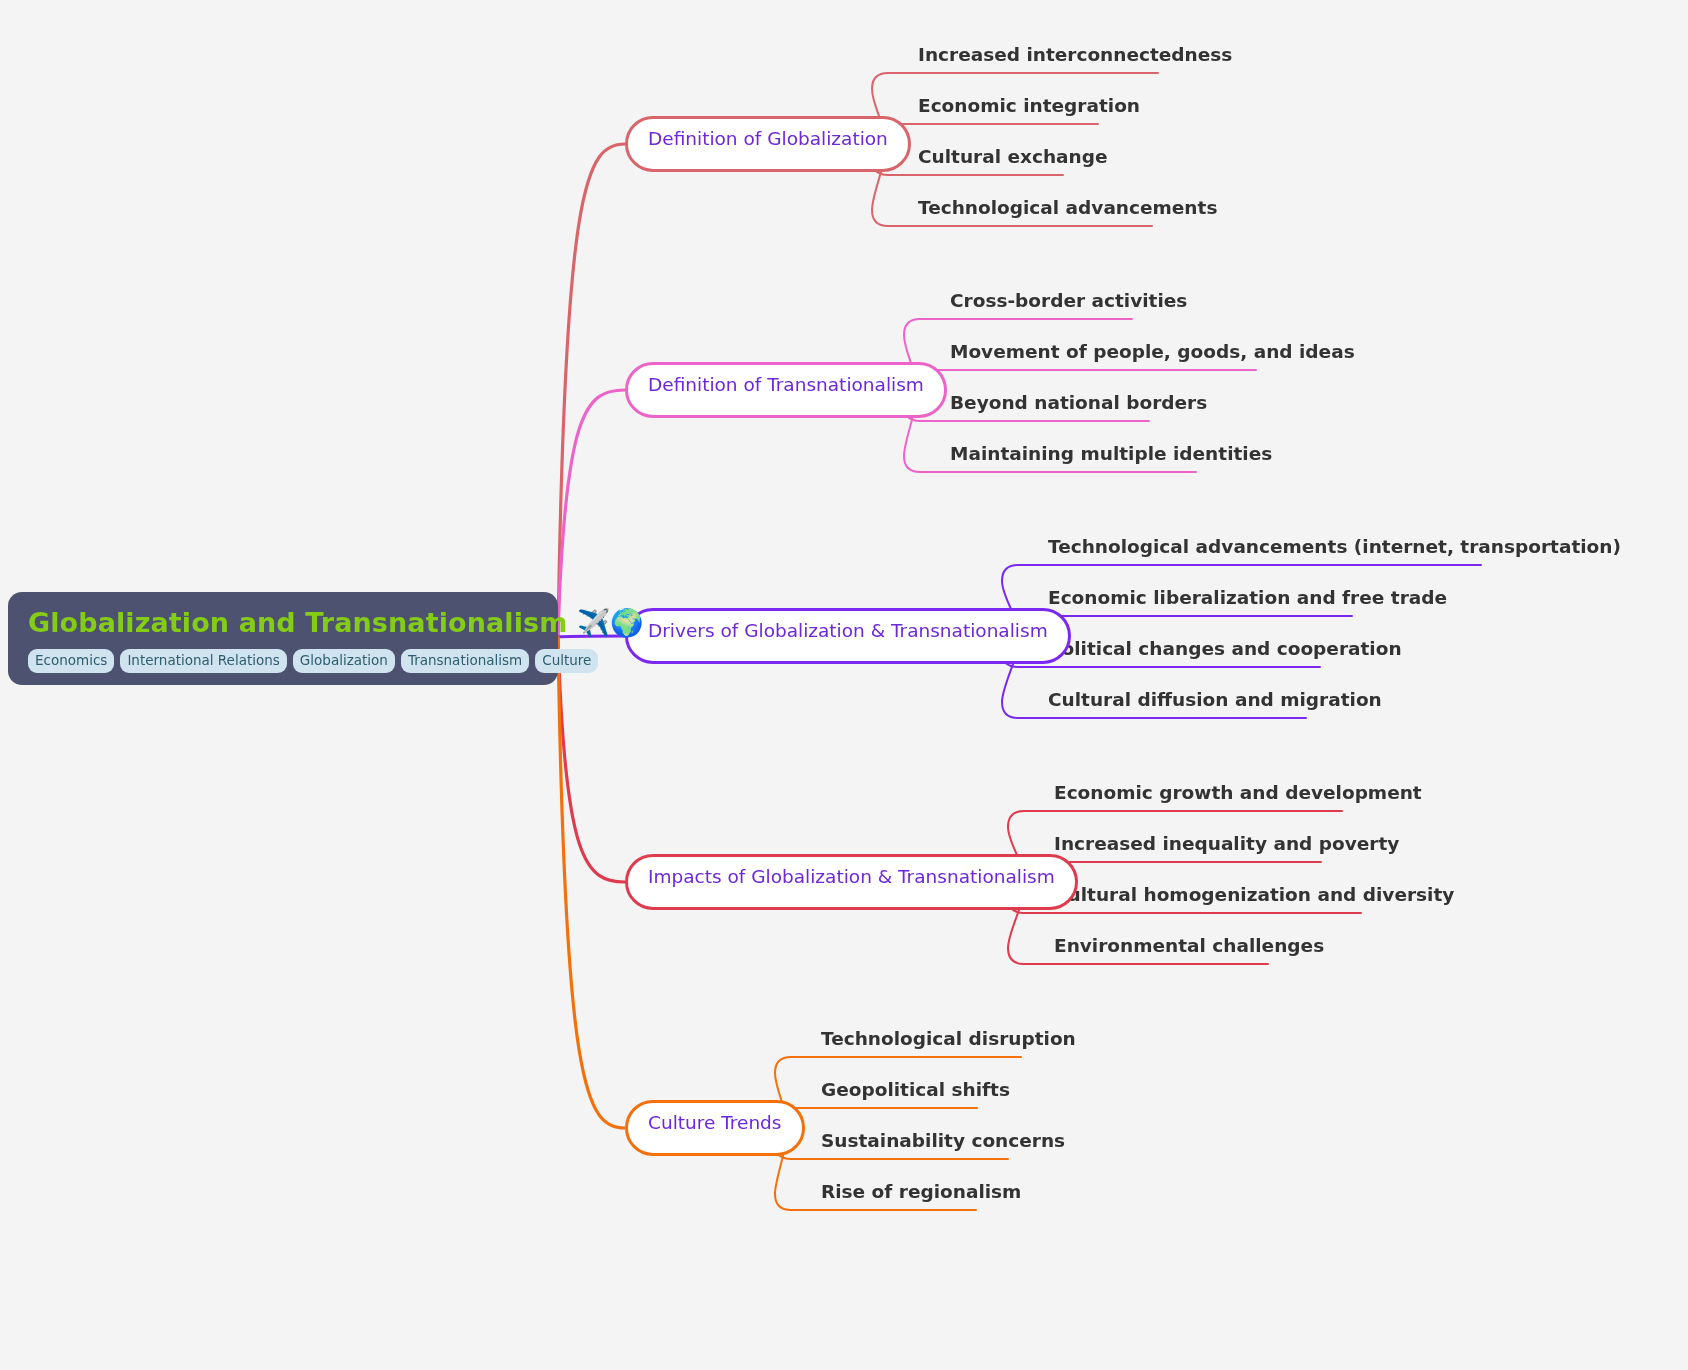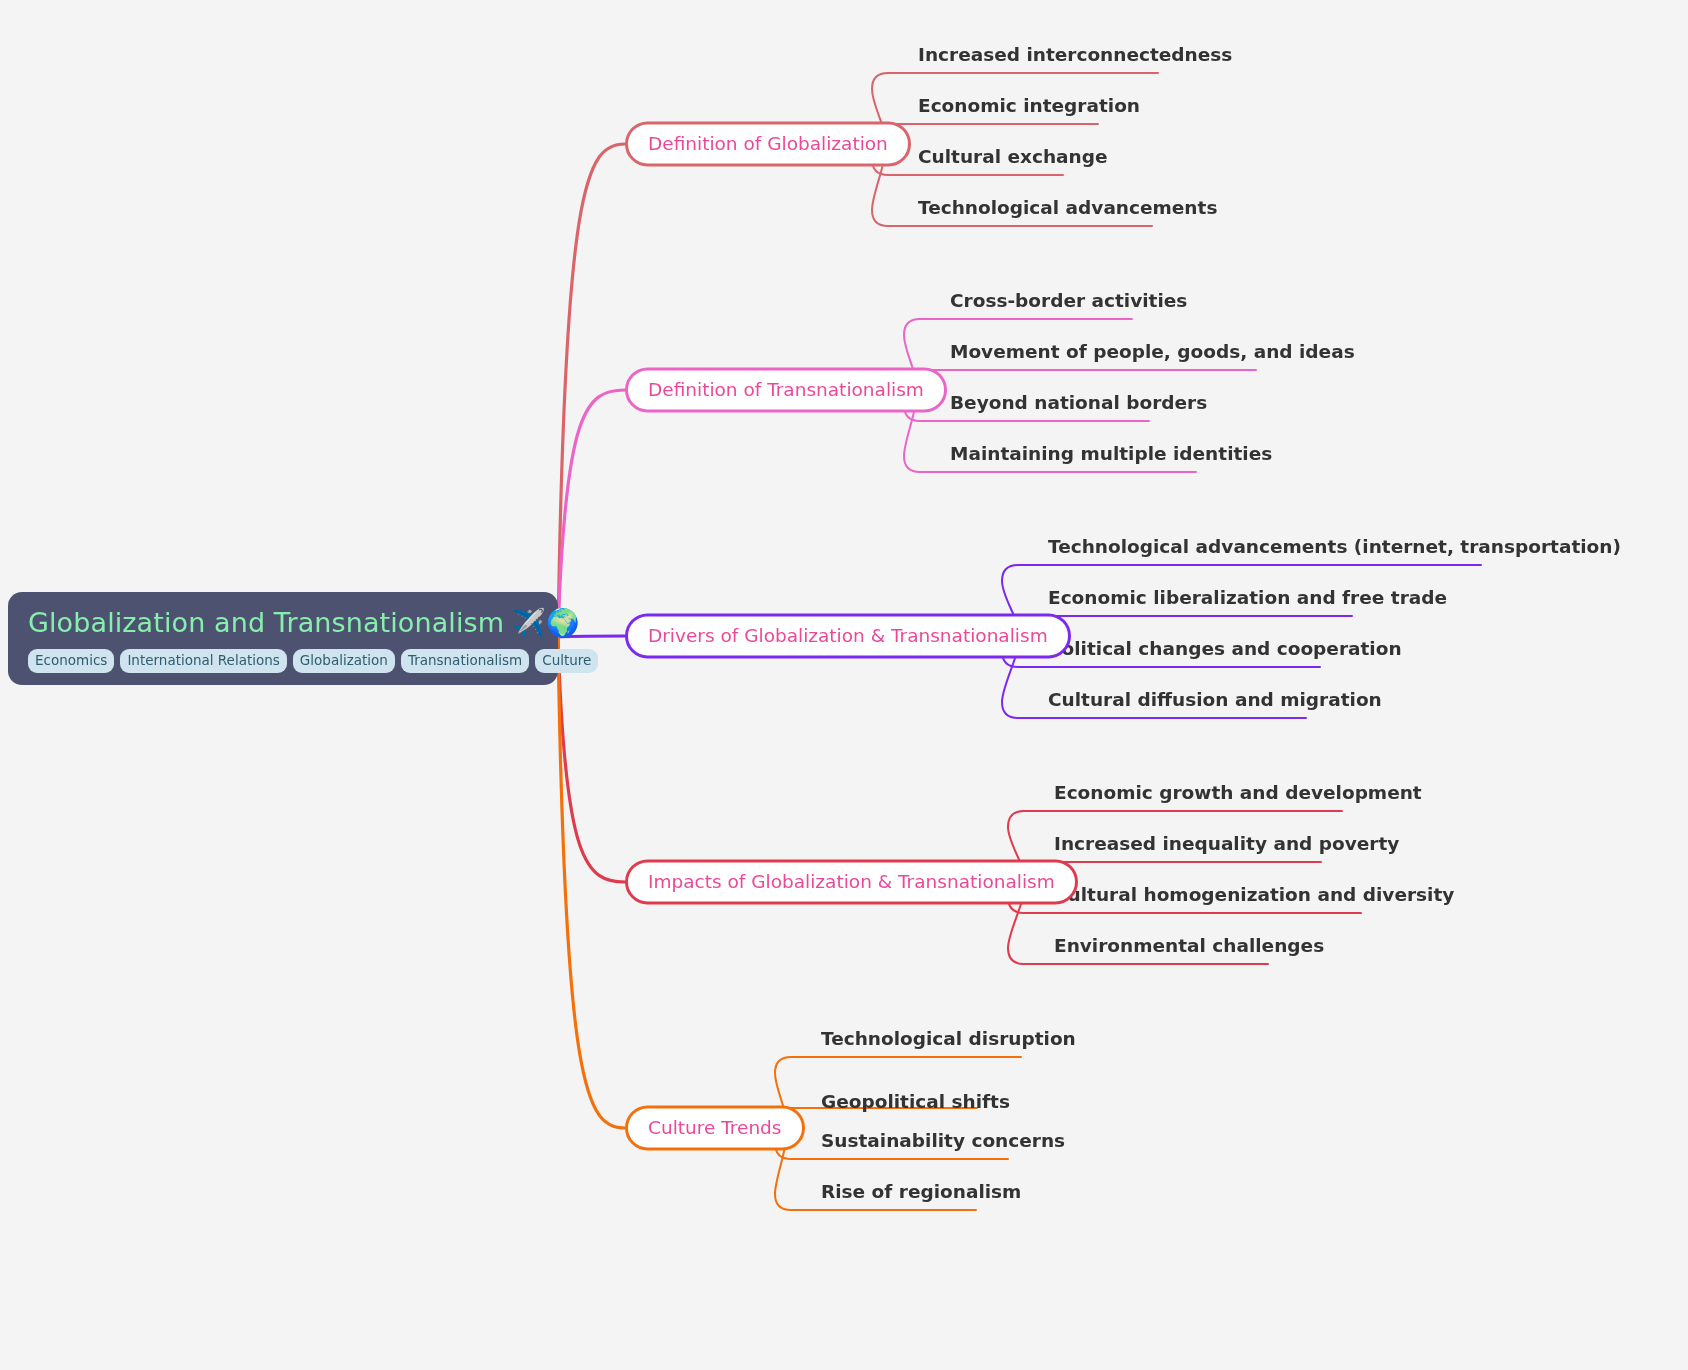--- a/index.html
+++ b/index.html
@@ -32,23 +32,23 @@
     position: absolute;
     left: 8px;
     top: 592px;
     width: 550px;
     background: #4c5270;
     border-radius: 14px;
     padding: 14px 20px 12px 20px;
     z-index: 5;
   }
   .root-title {
-    color: #86efac;
+    color: #84cc16;
     font-size: 27px;
-    font-weight: 400;
+    font-weight: 700;
     line-height: 1.25;
     letter-spacing: .1px;
     white-space: nowrap;
   }
   .root-tags {
     margin-top: 9px;
     display: flex;
     flex-wrap: nowrap;
     gap: 6px;
   }
@@ -61,22 +61,22 @@
     border-radius: 9px;
     white-space: nowrap;
   }
 
   
   .branch-node {
     position: absolute;
     background: #ffffff;
     border-radius: 999px;
     border: 3px solid #888;
-    padding: 9px 20px 8px 20px;
-    color: #ec4899;
+    padding: 9px 20px 19px 20px;
+    color: #6d28d9;
     font-size: 18.5px;
     line-height: 1.2;
     white-space: nowrap;
     z-index: 4;
     transform: translateY(-50%);
   }
 
   
   .leaf-label {
     position: absolute;
@@ -163,17 +163,17 @@
   </div>
   <div class="leaf-label" style="left: 1054px; top: 811px;">Economic growth and development</div>
   <div class="leaf-label" style="left: 1054px; top: 862px;">Increased inequality and poverty</div>
   <div class="leaf-label" style="left: 1054px; top: 913px;">Cultural homogenization and diversity</div>
   <div class="leaf-label" style="left: 1054px; top: 964px;">Environmental challenges</div>
 
   <div class="branch-node" style="left: 625px; top: 1128px; border-color: rgb(244, 112, 10);">
     <span>Culture Trends</span>
   </div>
   <div class="leaf-label" style="left: 821px; top: 1057px;">Technological disruption</div>
-  <div class="leaf-label" style="left: 821px; top: 1108px; margin-top: 12px;">Geopolitical shifts</div>
+  <div class="leaf-label" style="left: 821px; top: 1108px;">Geopolitical shifts</div>
   <div class="leaf-label" style="left: 821px; top: 1159px;">Sustainability concerns</div>
   <div class="leaf-label" style="left: 821px; top: 1210px;">Rise of regionalism</div>
 
 </div>
 
 </body></html>

